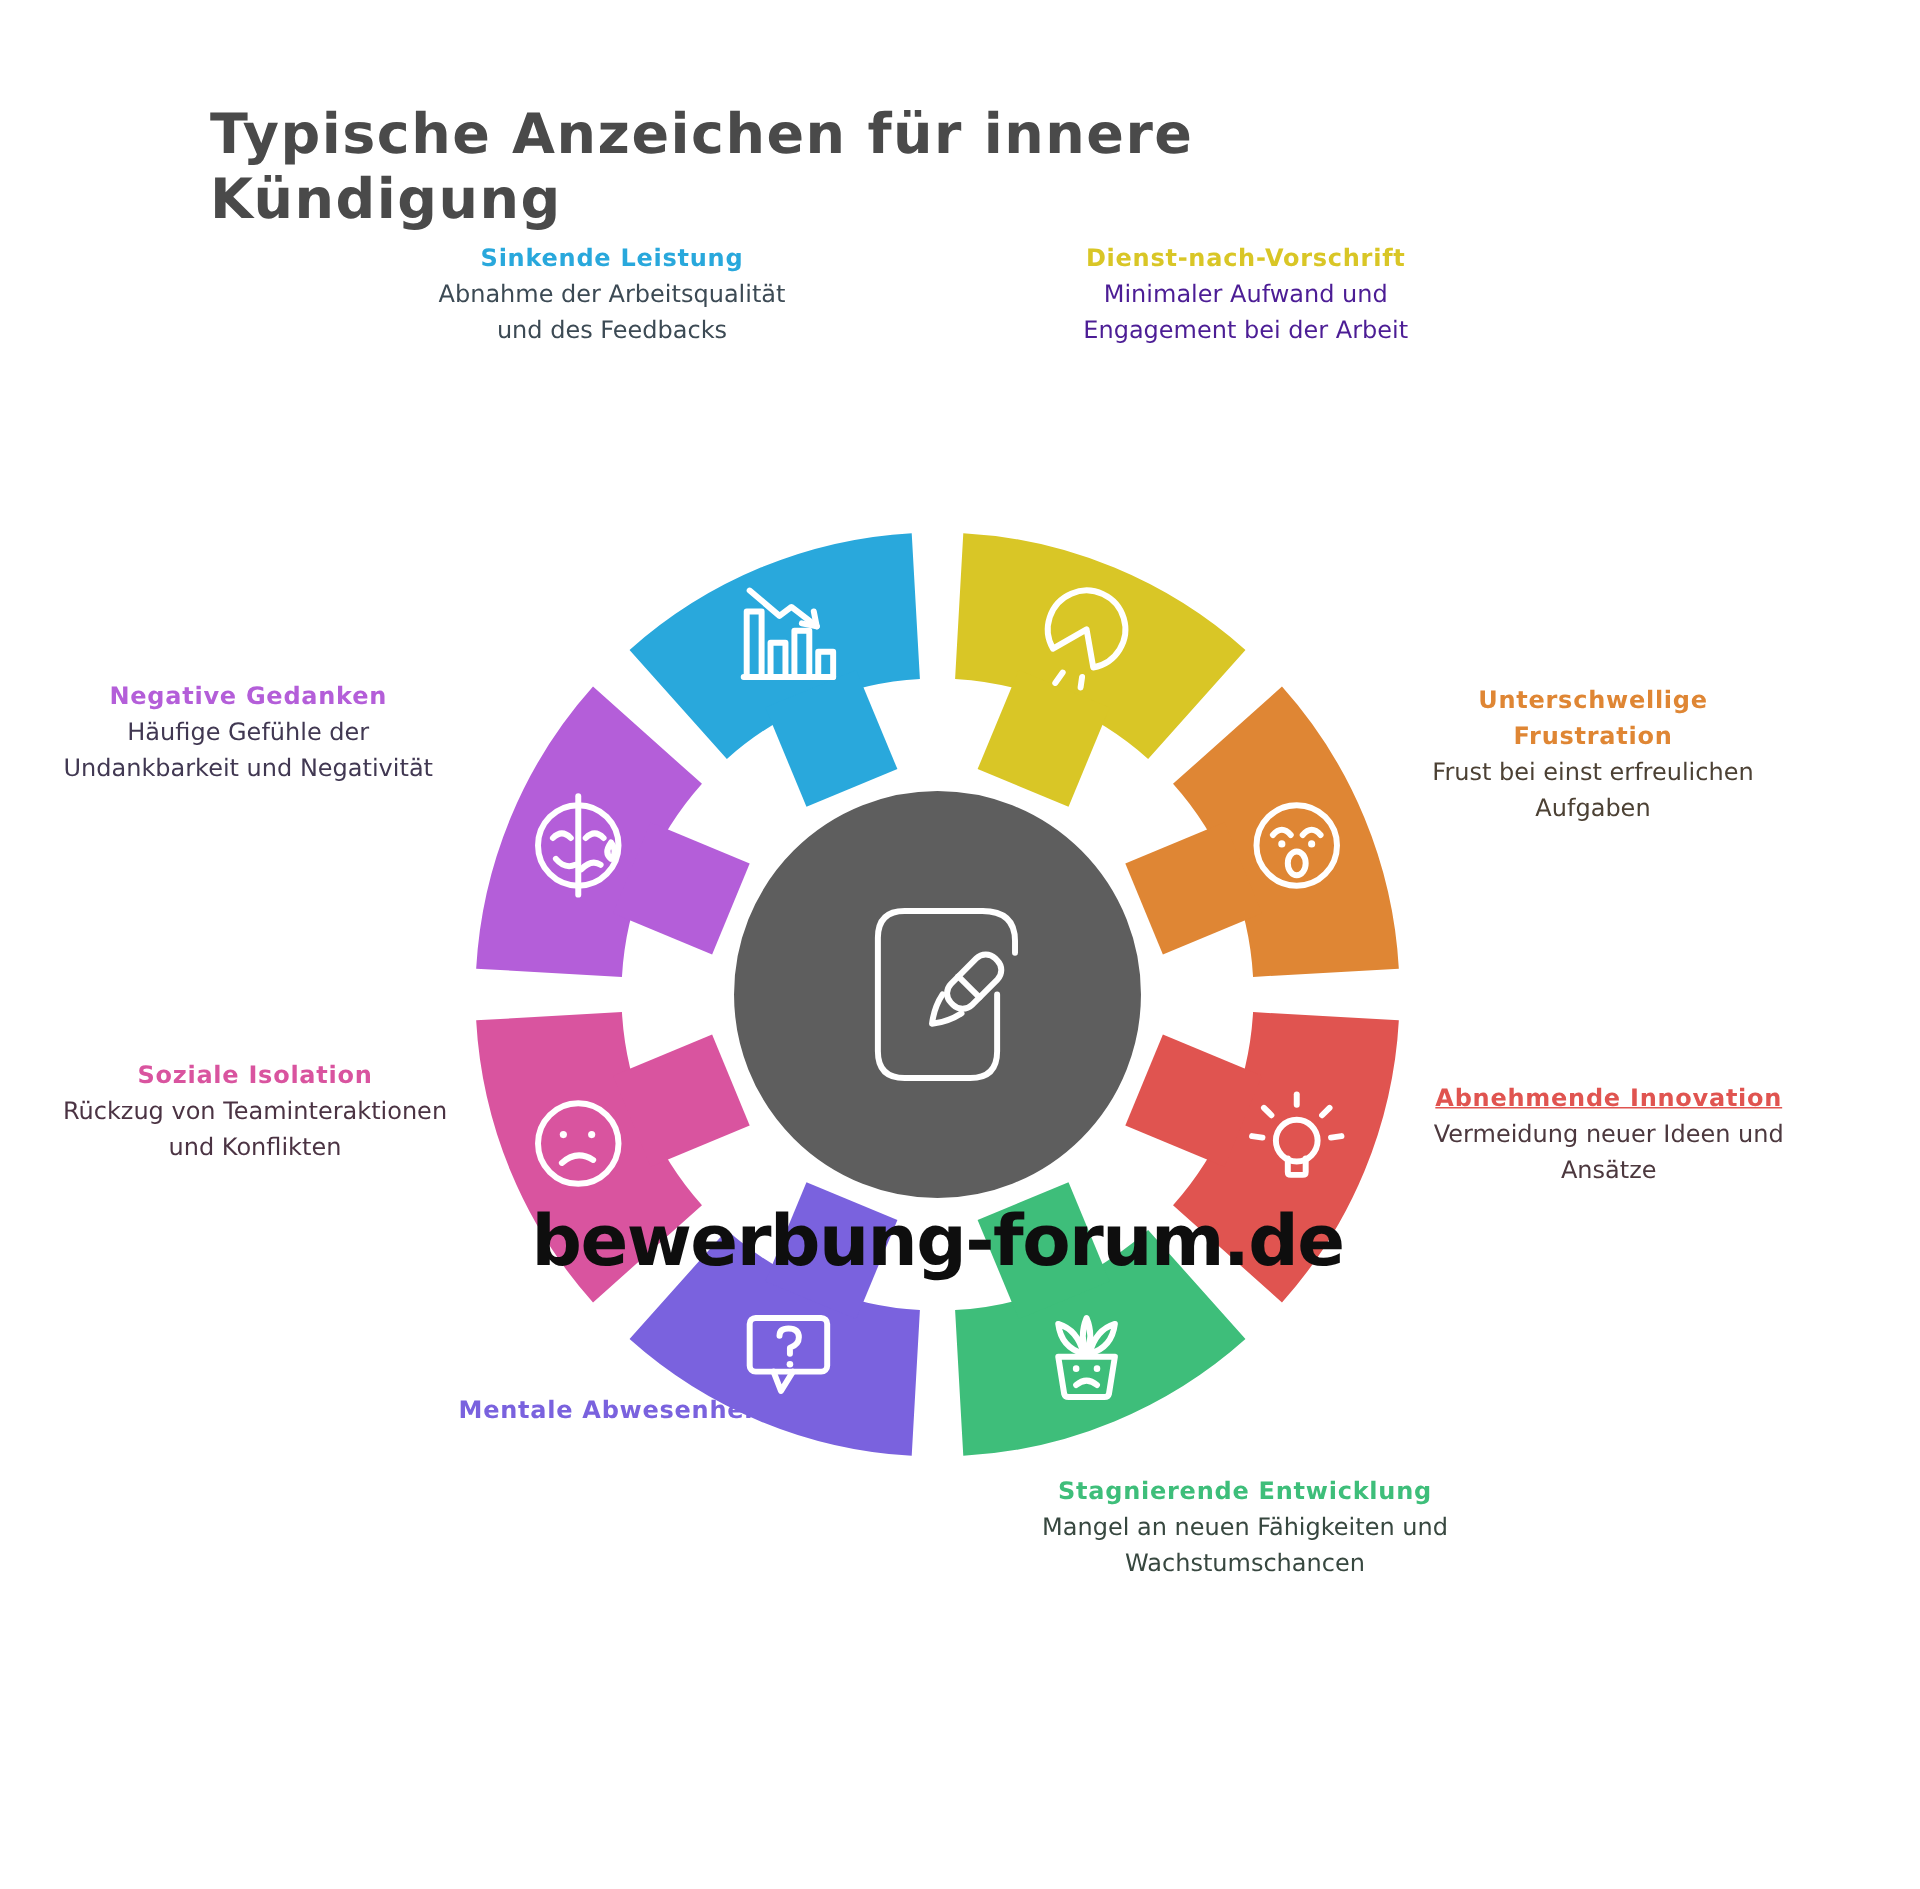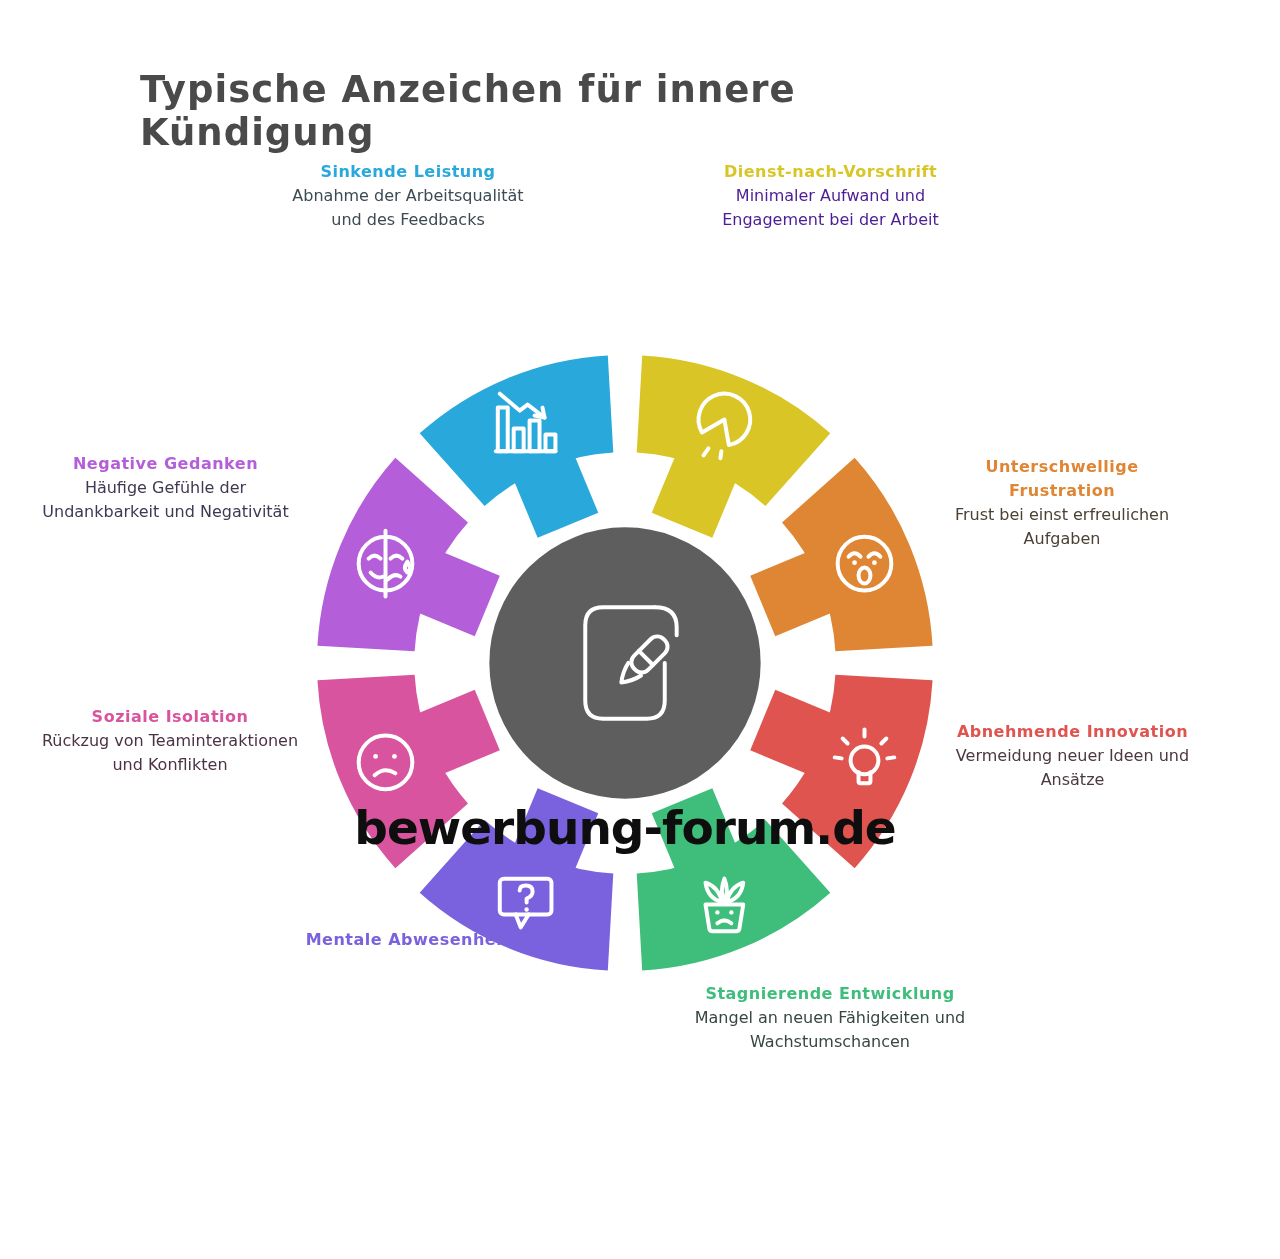--- a/index.html
+++ b/index.html
@@ -48,21 +48,21 @@
   </div>
   <div class="block" id="b1">
     <div class="heading" style="color: rgb(217, 198, 38);">Dienst-nach-Vorschrift</div>
     <div class="desc" style="color: #4c1d95;">Minimaler Aufwand und Engagement bei der Arbeit</div>
   </div>
   <div class="block" id="b2">
     <div class="heading" style="color: rgb(223, 134, 52);">Unterschwellige Frustration</div>
     <div class="desc" style="color: rgb(76, 65, 52);">Frust bei einst erfreulichen Aufgaben</div>
   </div>
   <div class="block" id="b3">
-    <div class="heading" style="color: rgb(224, 84, 80);">Abnehmende Innovation</div>
+    <div class="heading" style="color: rgb(224, 84, 80); text-decoration: underline;">Abnehmende Innovation</div>
     <div class="desc" style="color: rgb(76, 56, 62);">Vermeidung neuer Ideen und Ansätze</div>
   </div>
   <div class="block" id="b4">
     <div class="heading" style="color: rgb(62, 190, 122);">Stagnierende Entwicklung</div>
     <div class="desc" style="color: rgb(55, 71, 63);">Mangel an neuen Fähigkeiten und Wachstumschancen</div>
   </div>
   <div class="block" id="b5">
     <div class="heading" style="color: rgb(122, 98, 222);">Mentale Abwesenheit</div>
   </div>
   <div class="block" id="b6">

